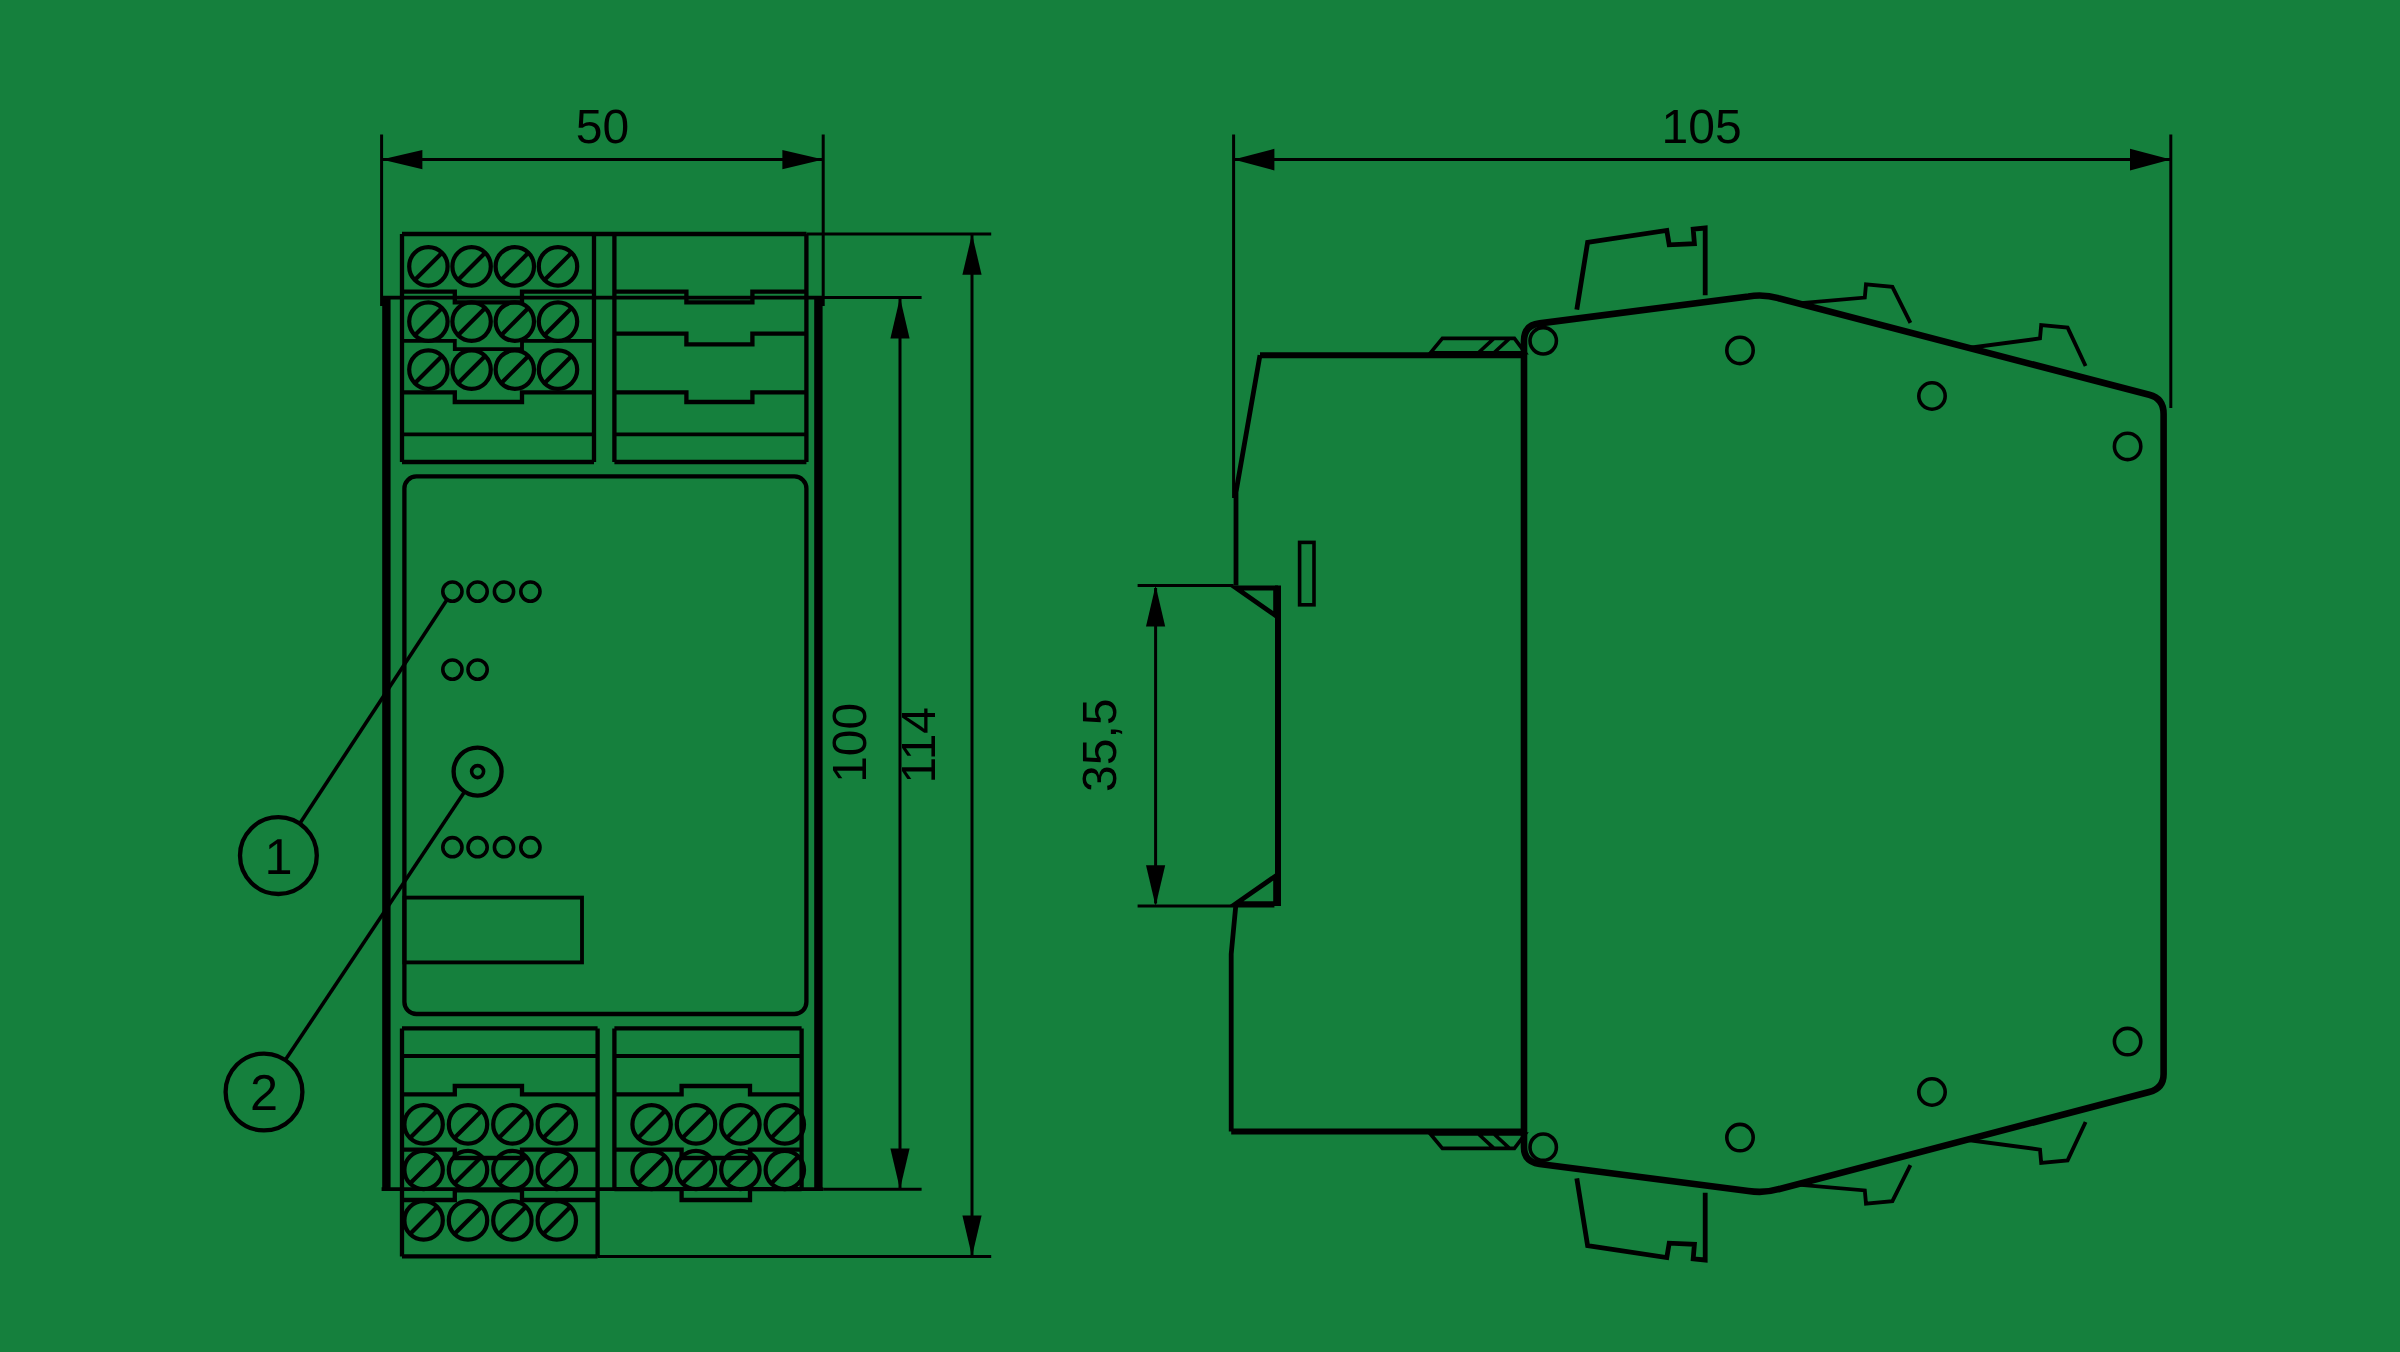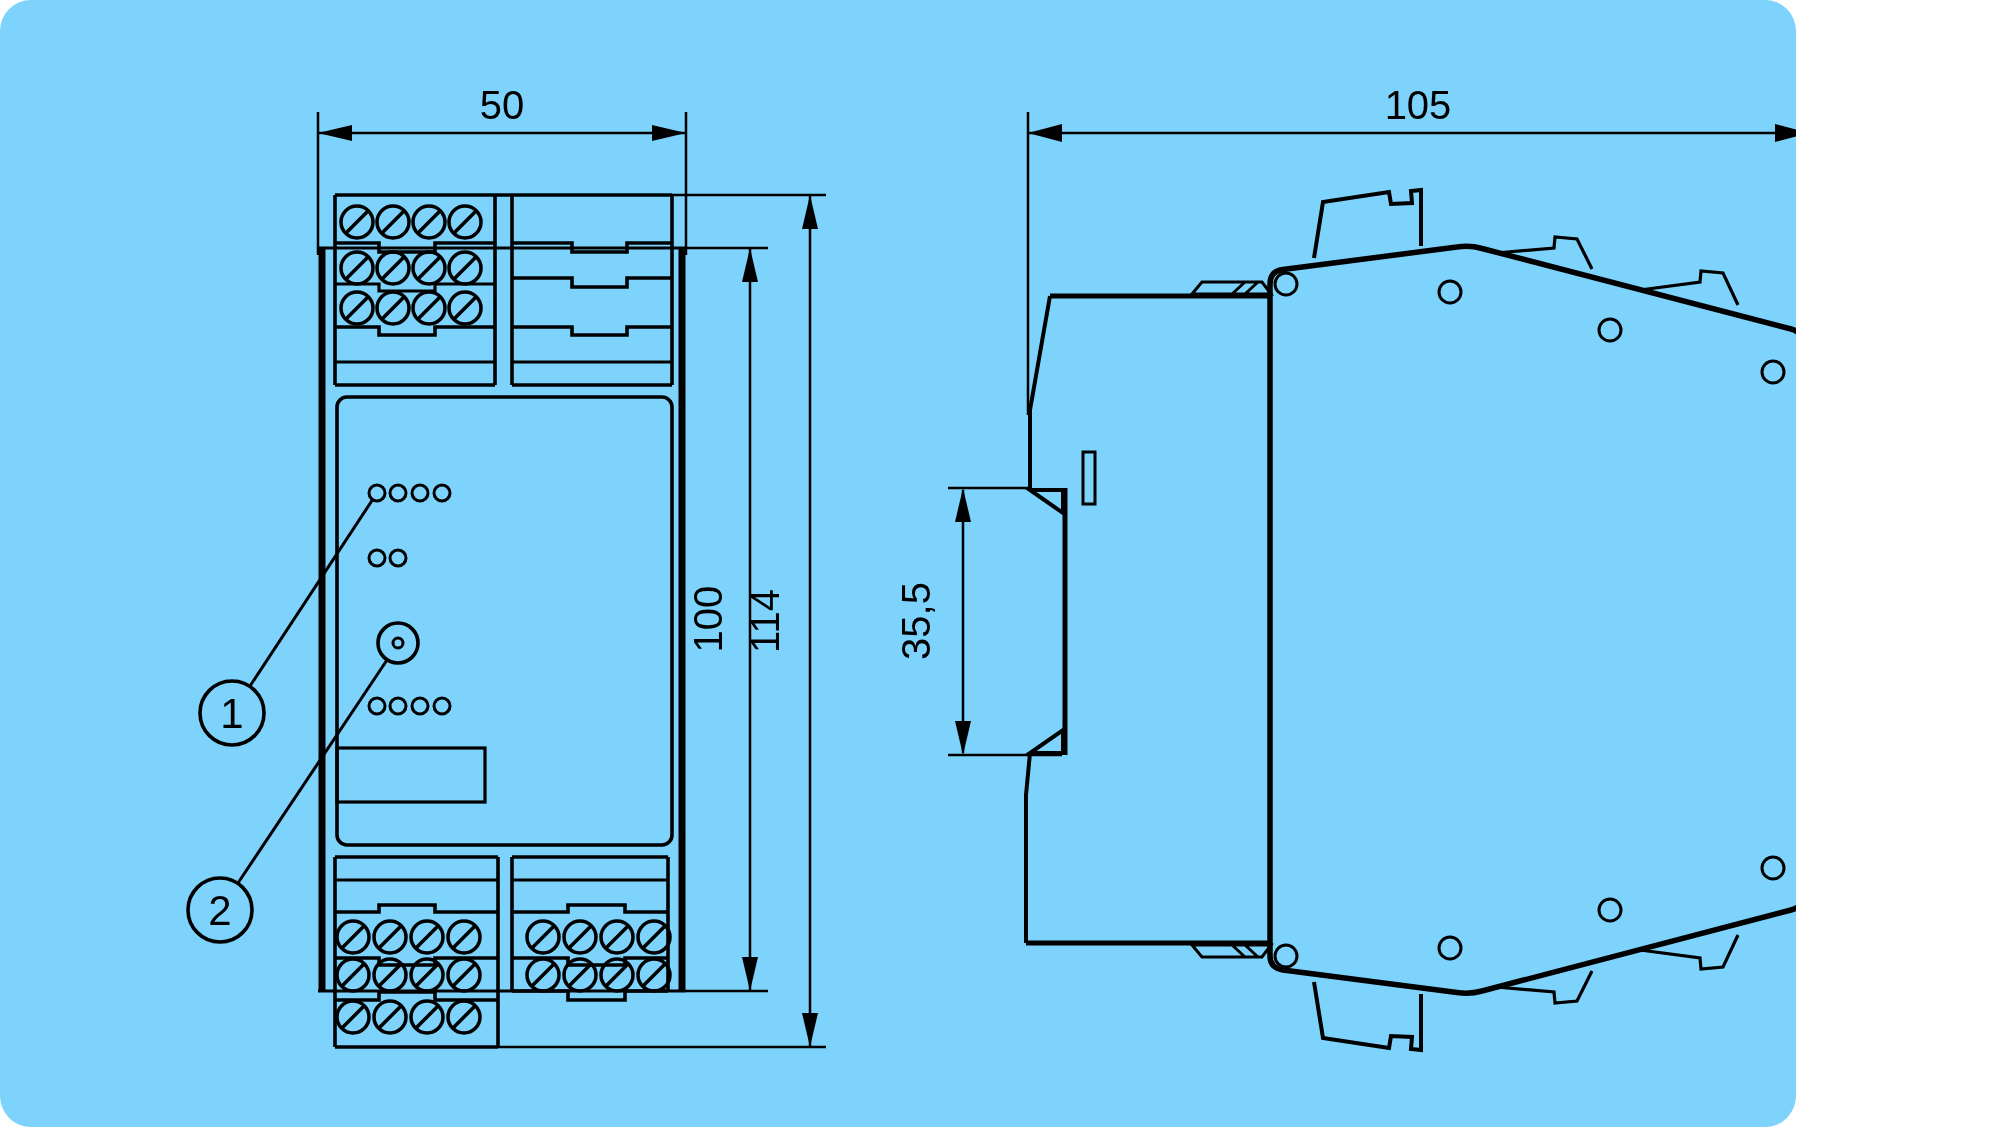--- a/index.html
+++ b/index.html
@@ -1,16 +1,16 @@
 <!DOCTYPE html>
 <html><head>
 <meta charset="utf-8">
 <style>
   html,body{margin:0;padding:0;background:#ffffff;}
-  .canvas{position:relative;width:1796px;height:1127px;background:#7dd3fc;overflow:hidden;border-radius:31px;}
+  .canvas{position:relative;width:2000px;height:1127px;background:#15803d;overflow:hidden;}
   svg{display:block;}
   svg *{vector-effect:none;}
   .ln{stroke:#000;fill:none;stroke-linecap:butt;}
   .thin{stroke-width:2.5;}
   .med{stroke-width:3.2;}
   .blk{stroke-width:3.6;}
   .wall{stroke-width:7;}
   .body{stroke-width:5.5;stroke-linejoin:round;}
   .rear{stroke-width:4;}
   .rearheavy{stroke-width:5;}

